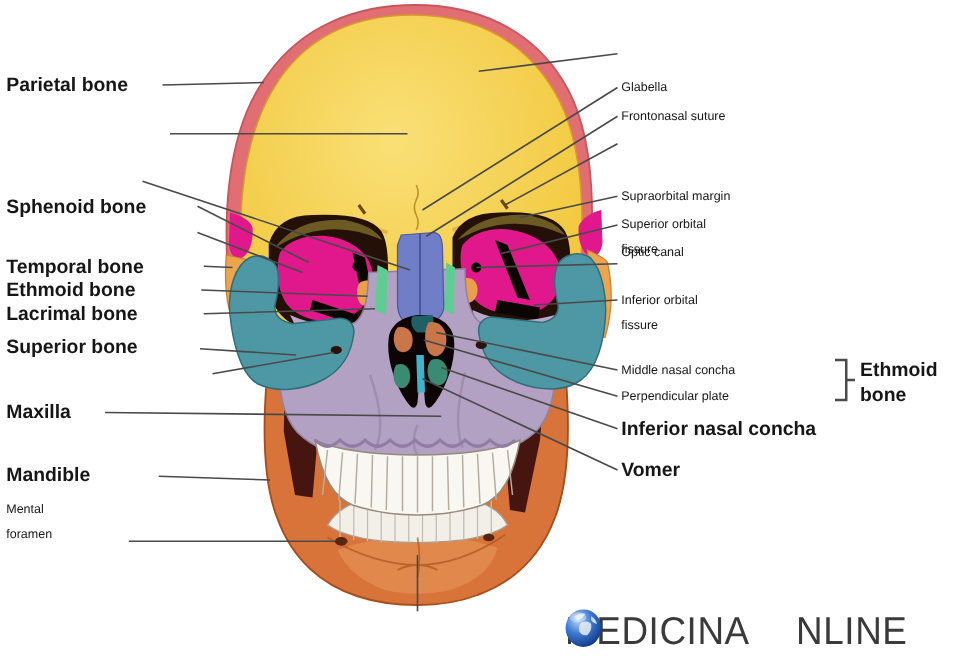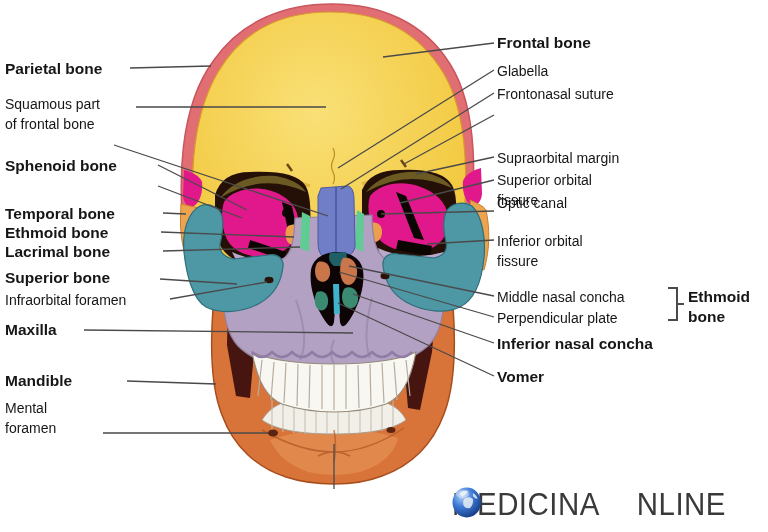--- a/index.html
+++ b/index.html
@@ -2,21 +2,21 @@
 <html><head>
 <meta charset="utf-8">
 <style>
   html,body{margin:0;padding:0;background:#fff;}
   .stage{
     position:relative;width:768px;height:532px;background:#ffffff;
     font-family:"Liberation Sans","DejaVu Sans",sans-serif;overflow:hidden;
   }
   .stage svg{position:absolute;left:0;top:0;}
   .lbl{
-    position:absolute;color:#161616;font-size:14px;line-height:20px;
+    position:absolute;color:#161616;font-size:10px;line-height:20px;
     white-space:pre-line;letter-spacing:0;
   }
   .lbl.b{font-weight:bold;font-size:15.5px;}
   .lbl .sub{font-weight:normal;font-size:15px;display:block;}
   .lbl .main{display:block;}
   .brand{
     position:absolute;left:452px;top:487px;color:#3a3a3a;font-size:31px;
     letter-spacing:.5px;display:flex;align-items:center;
     transform:scaleX(.95);transform-origin:left center;white-space:nowrap;
   }
@@ -150,34 +150,30 @@
         M494,240 L427,244
         M494,296 L349,266
         M494,317 L339,272
         M494,343 L353,294
         M494,376 L338,303"></path>
       <path stroke-width="2" d="M668,288 L677,288 L677,320 L668,320 M677,304 L684,304"></path>
     </g>
   </svg>
 
   <div class="lbl b" style="left:5px;top:59px">Parietal bone</div>
-  <div class="lbl" style="left:5px;top:94px">Squamous part
-of frontal bone</div>
   <div class="lbl b" style="left:5px;top:156px"><span class="main">Sphenoid bone</span></div>
   <div class="lbl b" style="left:5px;top:204px">Temporal bone</div>
   <div class="lbl b" style="left:5px;top:223px">Ethmoid bone</div>
   <div class="lbl b" style="left:5px;top:242px">Lacrimal bone</div>
   <div class="lbl b" style="left:5px;top:268px">Superior bone</div>
-  <div class="lbl" style="left:5px;top:290px">Infraorbital foramen</div>
   <div class="lbl b" style="left:5px;top:320px">Maxilla</div>
   <div class="lbl b" style="left:5px;top:371px">Mandible</div>
   <div class="lbl" style="left:5px;top:398px">Mental
 foramen</div>
 
-  <div class="lbl b" style="left:497px;top:33px">Frontal bone</div>
   <div class="lbl" style="left:497px;top:61px">Glabella</div>
   <div class="lbl" style="left:497px;top:84px">Frontonasal suture</div>
   <div class="lbl" style="left:497px;top:148px">Supraorbital margin</div>
   <div class="lbl" style="left:497px;top:170px">Superior orbital
 fissure</div>
   <div class="lbl" style="left:497px;top:193px">Optic canal</div>
   <div class="lbl" style="left:497px;top:231px">Inferior orbital
 fissure</div>
   <div class="lbl" style="left:497px;top:287px">Middle nasal concha</div>
   <div class="lbl" style="left:497px;top:308px">Perpendicular plate</div>

